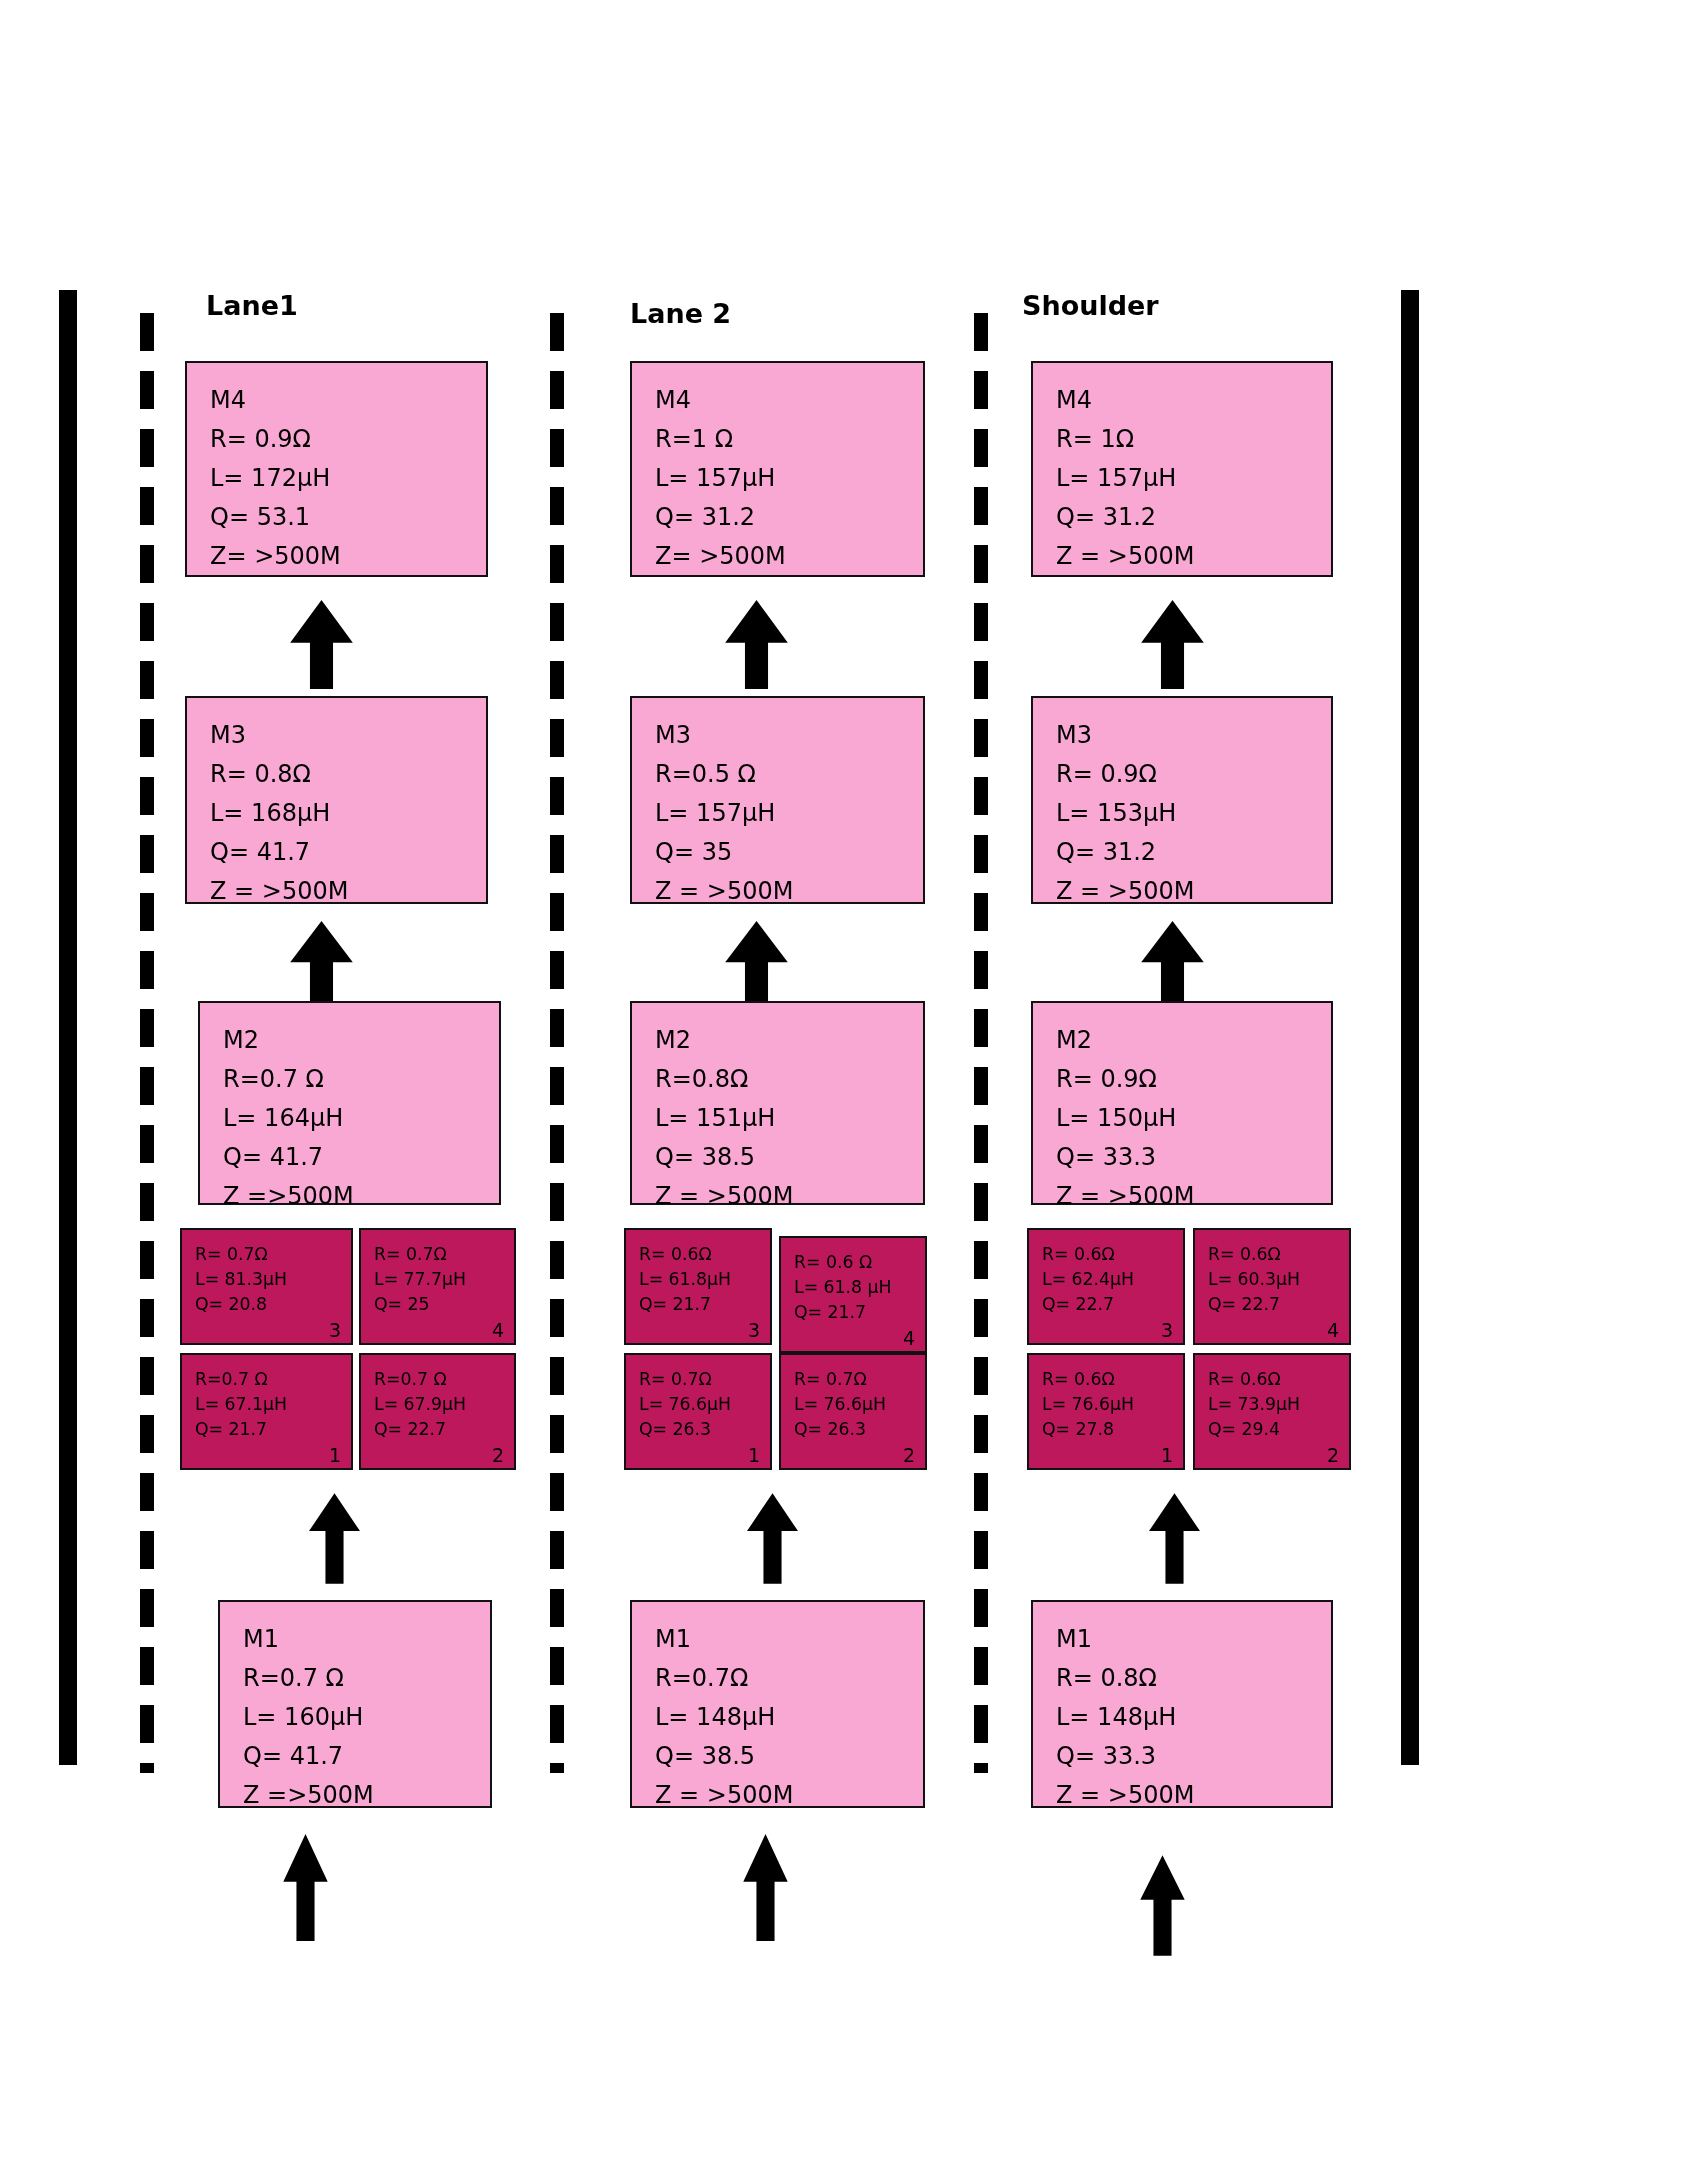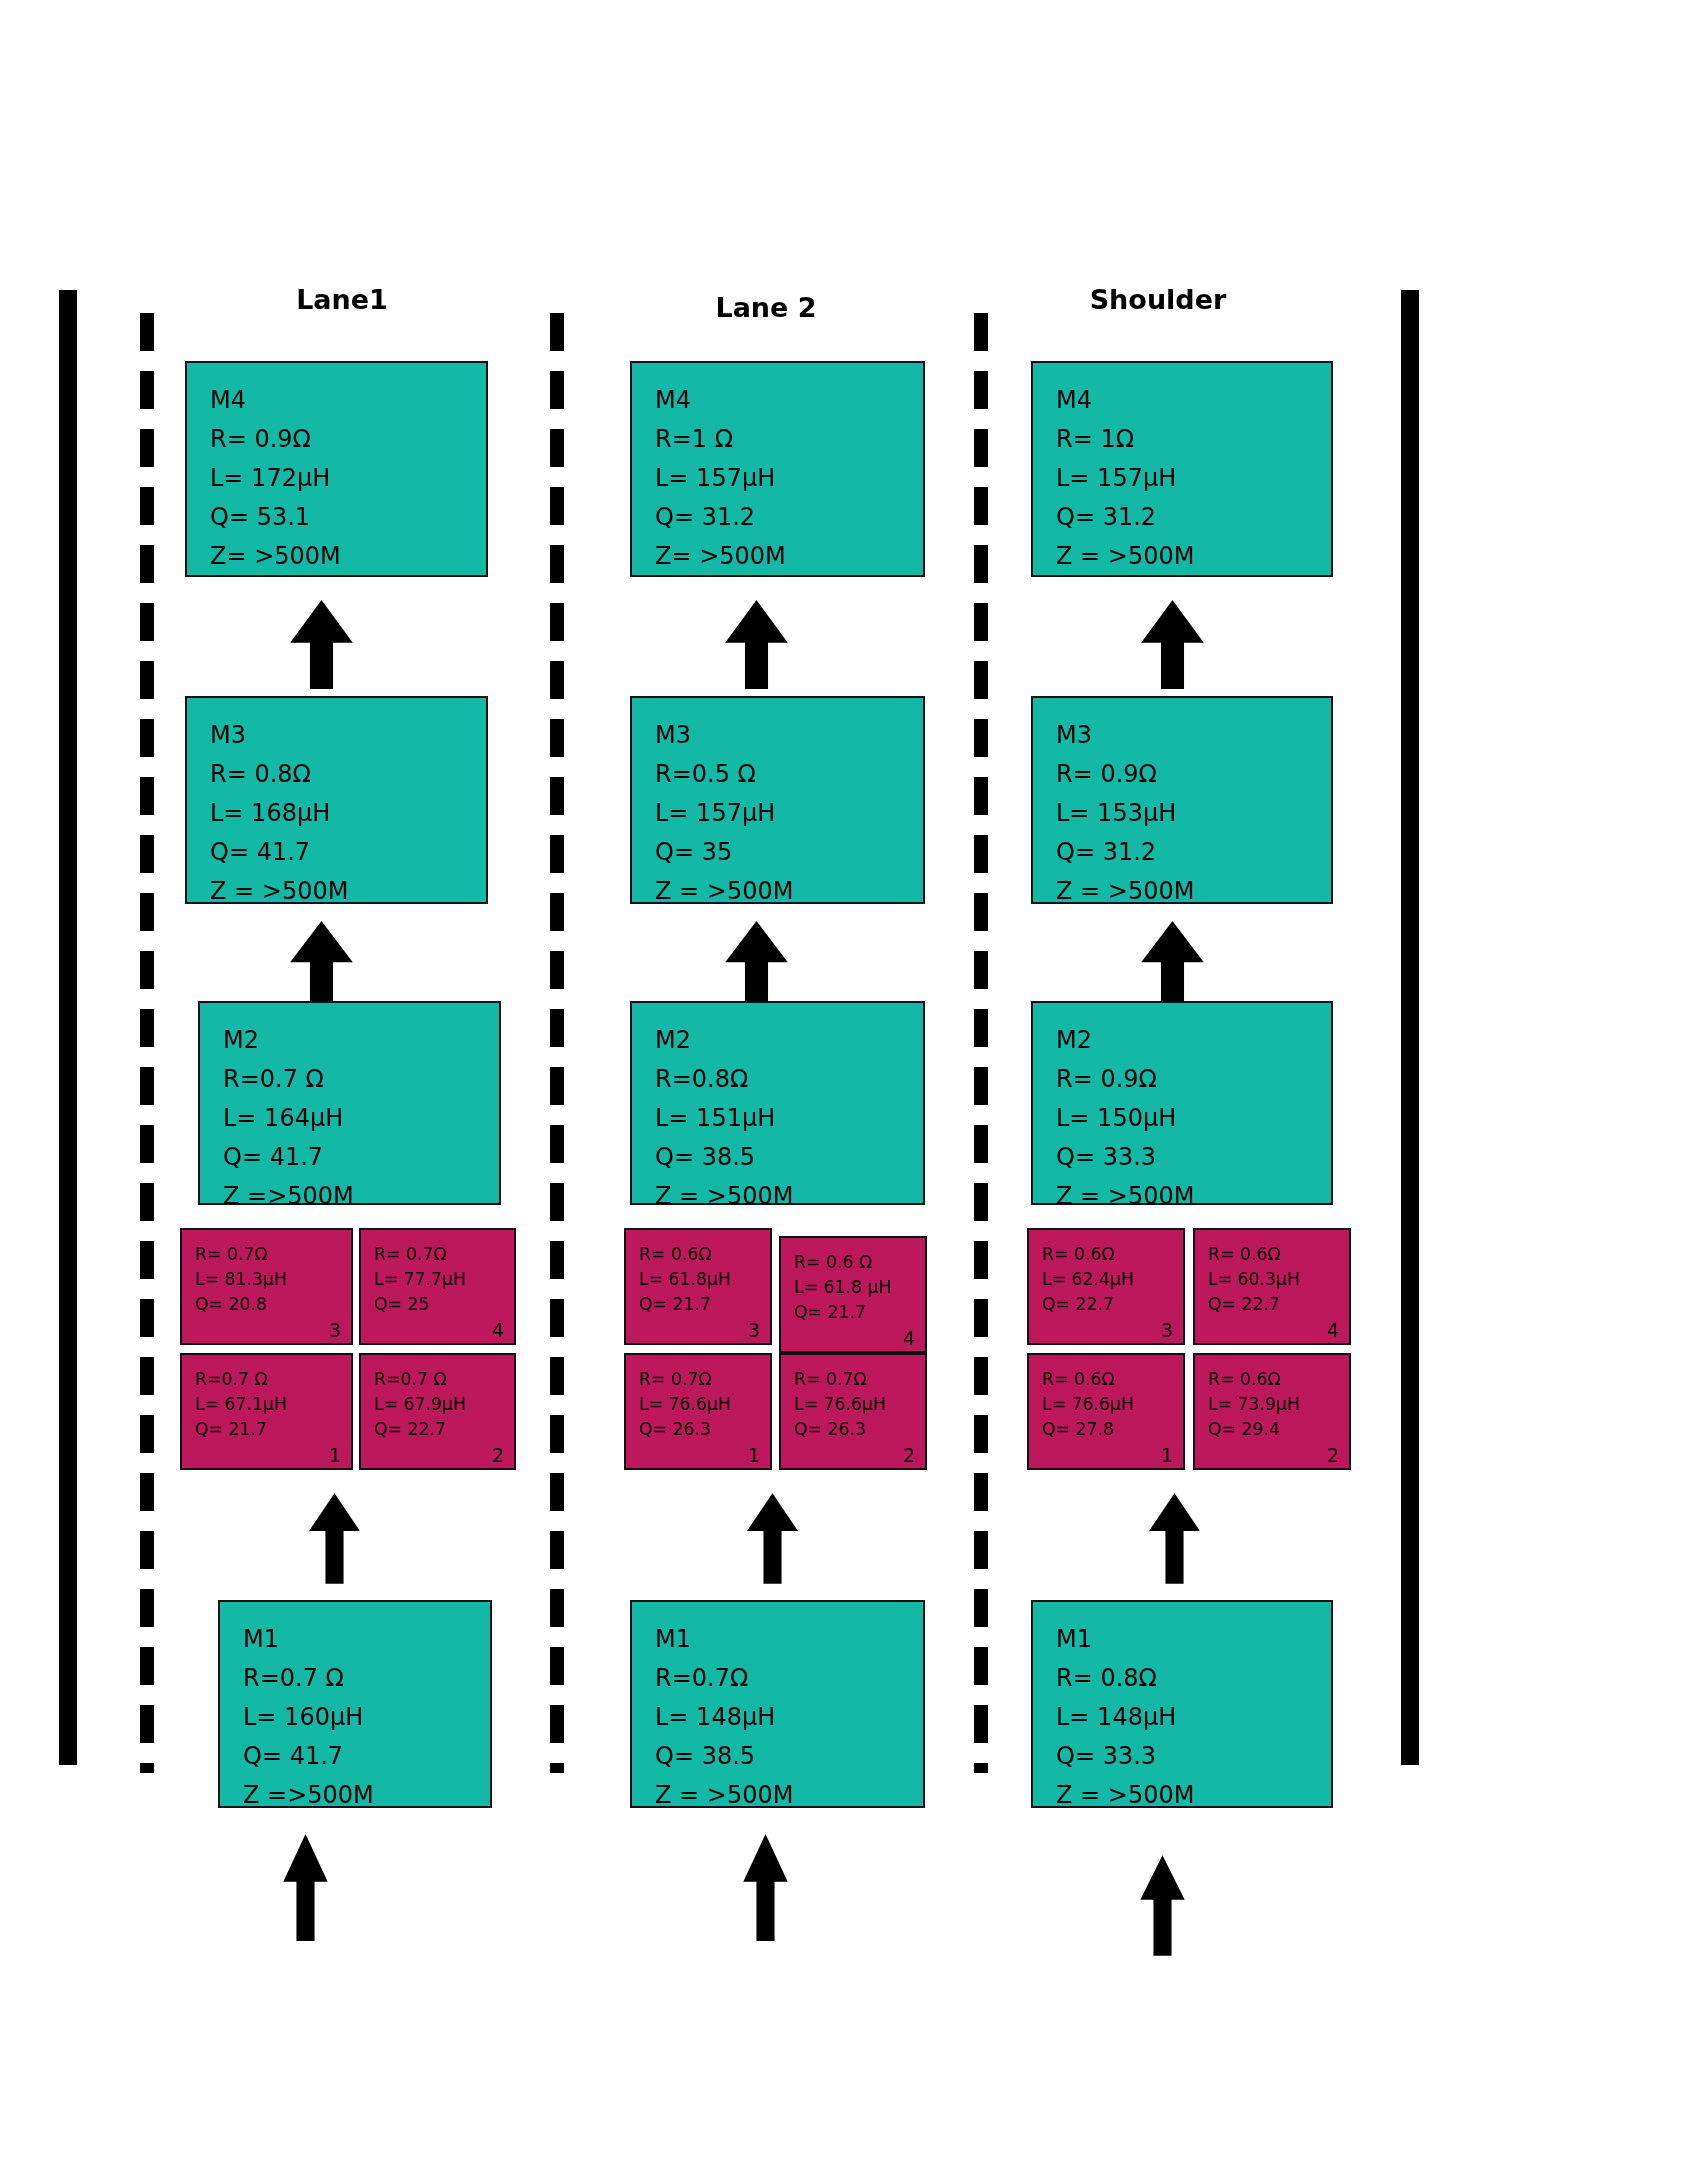--- a/index.html
+++ b/index.html
@@ -5,33 +5,33 @@
   html,body{margin:0;padding:0;background:#fff;}
   body{width:1687px;height:2183px;position:relative;
        font-family:"DejaVu Sans","Liberation Sans",sans-serif;color:#000;}
 
   #stage{position:absolute;left:0;top:0;width:1687px;height:2183px;overflow:hidden;}
 
   .title{position:absolute;left:0;top:188px;width:1687px;text-align:center;
          font-family:"DejaVu Serif","Liberation Serif",serif;
          font-size:44px;font-weight:400;letter-spacing:0.4px;white-space:nowrap;}
 
-  .col-head{position:absolute;font-size:27px;font-weight:700;text-align:center;
-            width:272px;top:284px;white-space:nowrap;}
+  .col-head{position:absolute;font-size:27px;font-weight:700;text-align:left;
+            width:272px;top:290px;white-space:nowrap;}
 
   
   .solid-bar{position:absolute;width:18px;background:#000;top:290px;height:1475px;}
 
   
   .dash-line{position:absolute;width:14px;top:313px;height:1460px;
              background-image:linear-gradient(#000 0 38px, rgba(0,0,0,0) 38px 58px);
              background-size:100% 58px;background-repeat:repeat-y;}
 
   
-  .mbox{position:absolute;border:2.5px solid #111;background:#14b8a6;box-sizing:border-box;
+  .mbox{position:absolute;border:2.5px solid #111;background:#f9a8d4;box-sizing:border-box;
         padding:18px 0 16px 23px;}
   .mbox .ln{font-size:24px;line-height:39px;white-space:nowrap;}
 
   
   .qbox{position:absolute;border:2.5px solid #111;background:#be185d;box-sizing:border-box;
         padding:11.5px 0 0 13px;}
   .qbox .ln{font-size:17.3px;line-height:25px;white-space:nowrap;}
   .qbox .num{position:absolute;right:10px;bottom:3.3px;font-size:19px;line-height:19px;}
 
   

